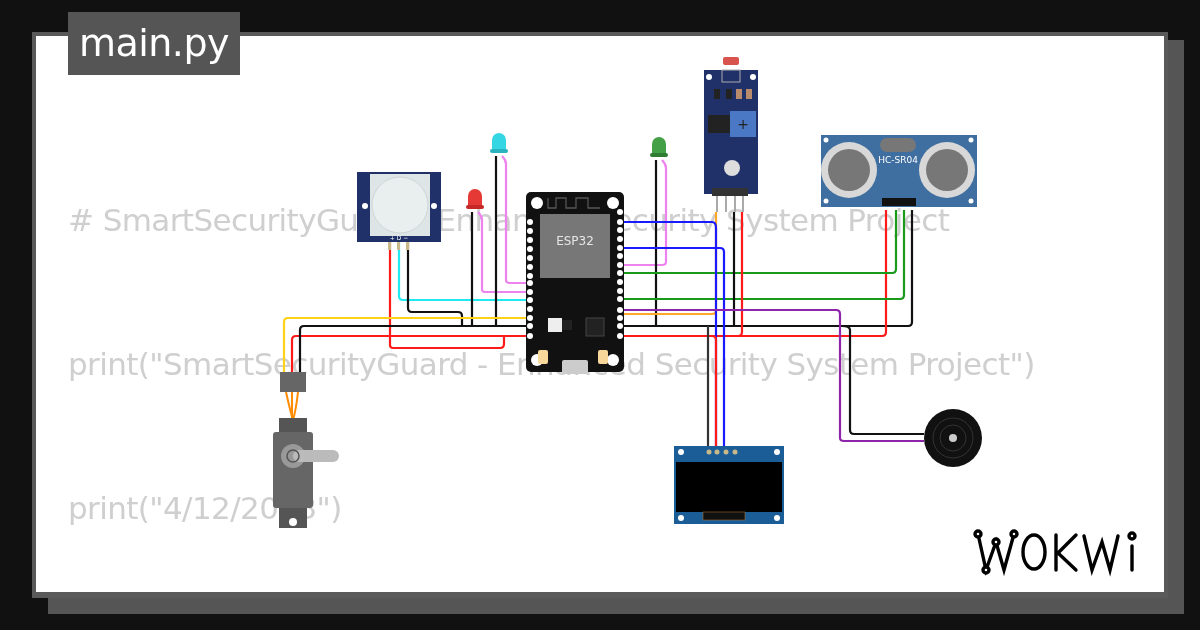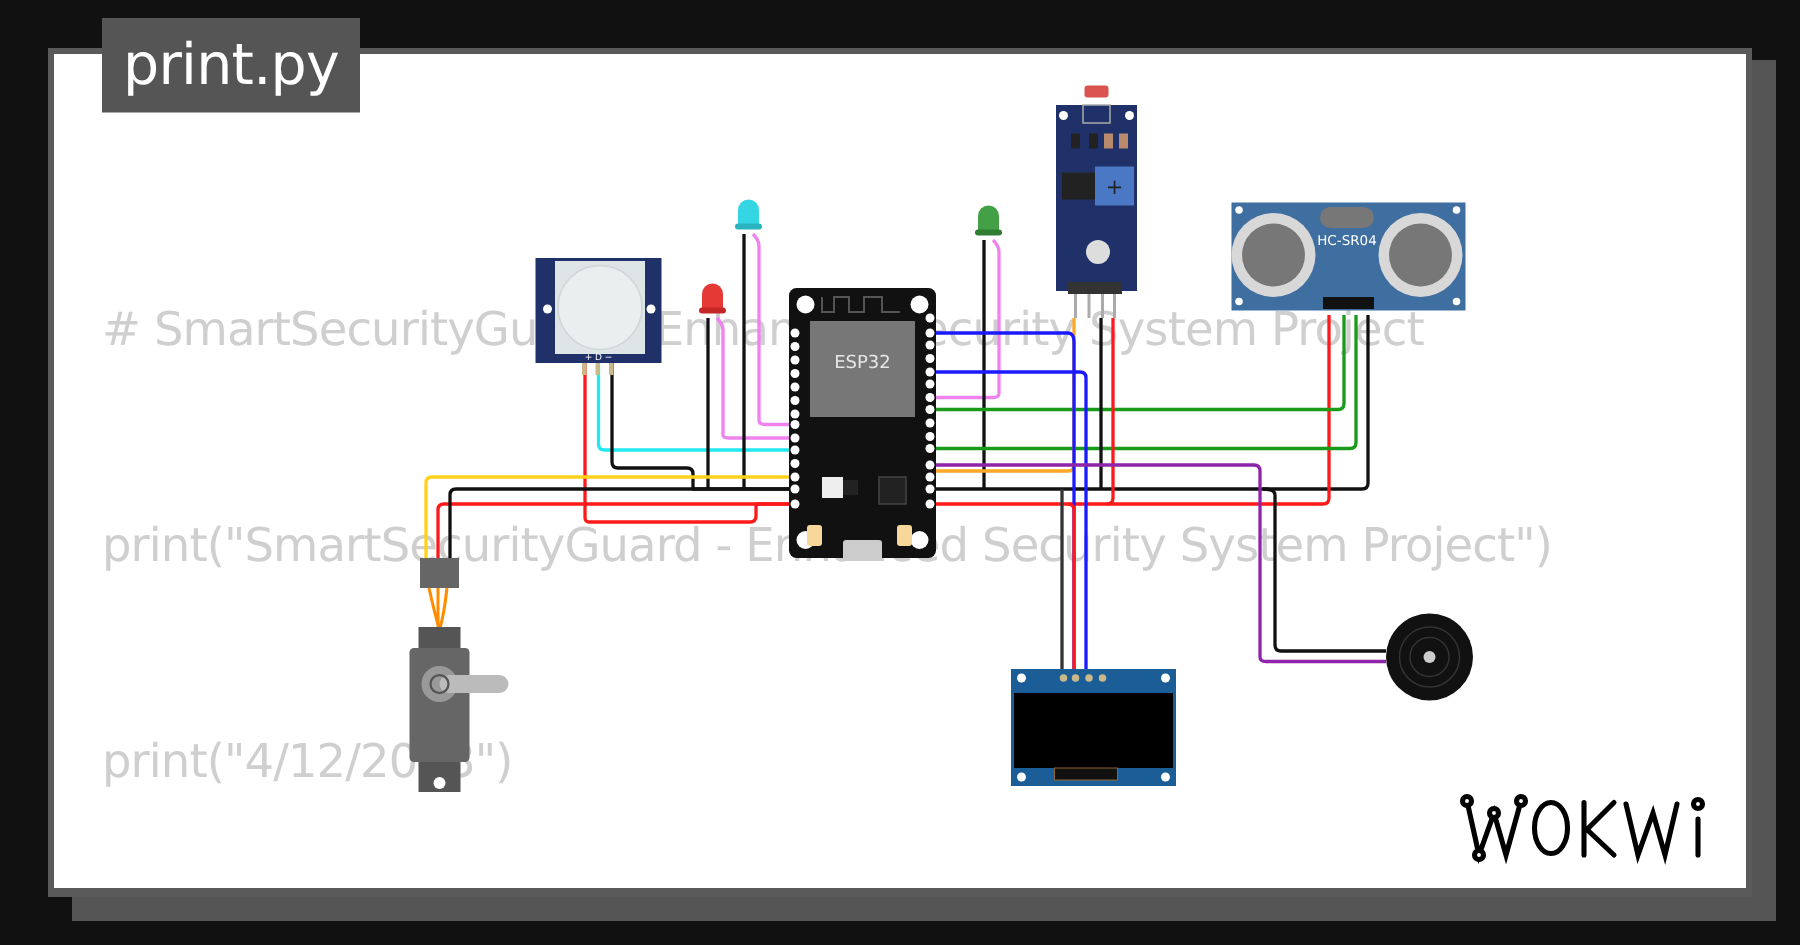--- a/index.html
+++ b/index.html
@@ -26,21 +26,21 @@
     
     
     
     
     
     
     
     
   </div>
 </div>
-<div class="tab">print.py</div>
+<div class="tab">main.py</div>
 
 <svg class="circuit" viewBox="0 0 1200 630" xmlns="http://www.w3.org/2000/svg">
   <g fill="none" stroke-width="2.2" stroke-linejoin="round">
 
     <path d="M390 240 V345 Q390 348 393 348 H500 Q504 348 504 344 V336 H530" stroke="#ff1a1a"></path>
     <path d="M399 240 V296 Q399 300 403 300 H530" stroke="#22e8f0"></path>
     <path d="M408 240 V308 Q408 312 412 312 H458 Q462 312 462 316 V326 H530" stroke="#111"></path>
 
     <path d="M478 212 Q482 216 482 220 V290 Q482 292 486 292 H530" stroke="#ee82ee"></path>
     <path d="M472 212 V326" stroke="#111"></path>

